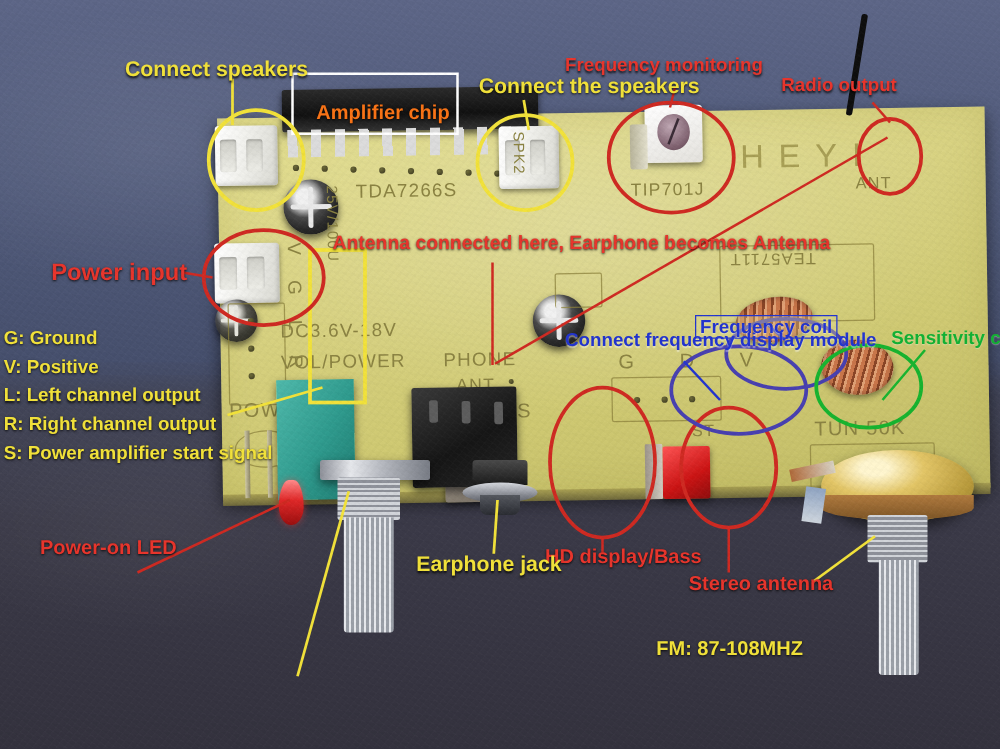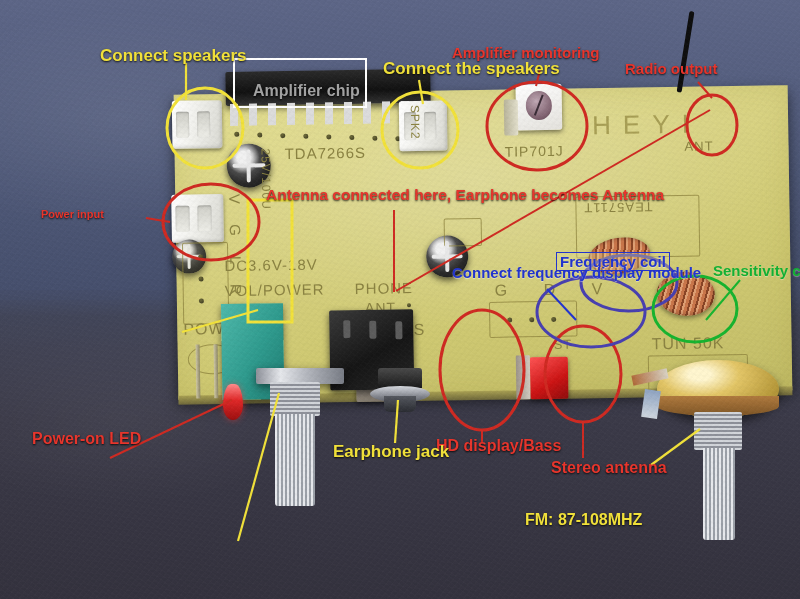--- a/index.html
+++ b/index.html
@@ -135,21 +135,21 @@
   svg.overlay{position:absolute;left:0;top:0;width:800px;height:599px;pointer-events:none;}
   .lbl{
     position:absolute;white-space:nowrap;font-weight:bold;
     font-family:"Liberation Sans",sans-serif;
     text-shadow:0 1px 2px rgba(0,0,0,.85);
   }
   .lbl-yellow{color:#f2e23a;}
   .lbl-red{color:#e8352c;}
   .lbl-blue{color:#2234cf;text-shadow:0 1px 1px rgba(255,255,255,.45);}
   .lbl-green{color:#12b233;text-shadow:0 1px 1px rgba(255,255,255,.35);}
-  .lbl-white{color:#a3a3a3;}
+  .lbl-white{color:#f97316;}
   .legend{position:absolute;left:3px;top:259px;line-height:23px;}
   .legend div{color:#f2e23a;font-weight:bold;font-size:15px;text-shadow:0 1px 2px rgba(0,0,0,.85);}
   .whitebox{position:absolute;border:2px solid #ffffff;}
 </style>
 </head>
 <body>
 
 <div id="stage">
 
   <div class="bg-top"></div>
@@ -323,40 +323,47 @@
 
     <path d="M740 280 L706 320" stroke="#17b42f" stroke-width="2" fill="none"></path>
   </svg>
 
   <div class="lbl lbl-yellow" style="left:100px;top:46px;font-size:17px;">Connect speakers</div>
 
   <div class="lbl lbl-white" style="left:253px;top:82px;font-size:16px;">Amplifier chip</div>
 
   <div class="lbl lbl-yellow" style="left:383px;top:59px;font-size:17px;">Connect the speakers</div>
 
-  <div class="lbl lbl-red" style="left:452px;top:44px;font-size:15px;">Amplifier monitoring</div>
+  <div class="lbl lbl-red" style="left:452px;top:44px;font-size:15px;">Frequency monitoring</div>
 
   <div class="lbl lbl-red" style="left:625px;top:60px;font-size:15px;">Radio output</div>
 
   <div class="lbl lbl-red" style="left:266px;top:186px;font-size:15.5px;">Antenna connected here, Earphone becomes Antenna</div>
 
-  <div class="lbl lbl-red" style="left:41px;top:208px;font-size:11px;">Power input</div>
+  <div class="lbl lbl-red" style="left:41px;top:208px;font-size:19px;">Power input</div>
 
   <div class="lbl lbl-blue" style="left:556px;top:252px;font-size:15px;border:1px solid #2234cf;padding:0 3px;background:rgba(225,222,150,.35);">Frequency coil</div>
 
   <div class="lbl lbl-blue" style="left:452px;top:264px;font-size:15px;">Connect frequency display module</div>
 
   <div class="lbl lbl-green" style="left:713px;top:262px;font-size:15px;">Sensitivity coil</div>
 
   <div class="lbl lbl-red" style="left:436px;top:437px;font-size:16px;">HD display/Bass</div>
 
   <div class="lbl lbl-red" style="left:551px;top:459px;font-size:16px;">Stereo antenna</div>
 
   <div class="lbl lbl-yellow" style="left:333px;top:442px;font-size:17px;">Earphone jack</div>
 
   <div class="lbl lbl-red" style="left:32px;top:430px;font-size:16px;">Power-on LED</div>
 
 
   <div class="lbl lbl-yellow" style="left:525px;top:511px;font-size:16px;">FM: 87-108MHZ</div>
 
+  <div class="legend">
+    <div>G: Ground</div>
+    <div>V: Positive</div>
+    <div>L: Left channel output</div>
+    <div>R: Right channel output</div>
+    <div>S: Power amplifier start signal</div>
+  </div>
 
   <div class="noise"></div>
 </div>
 
 </body></html>

